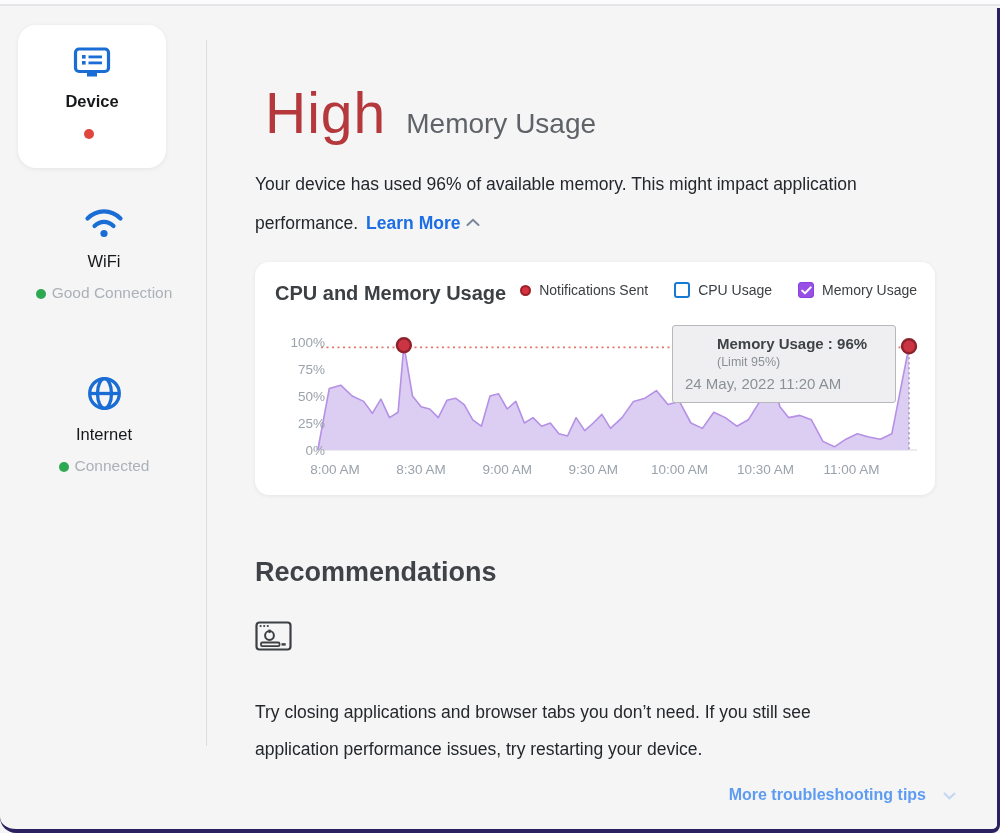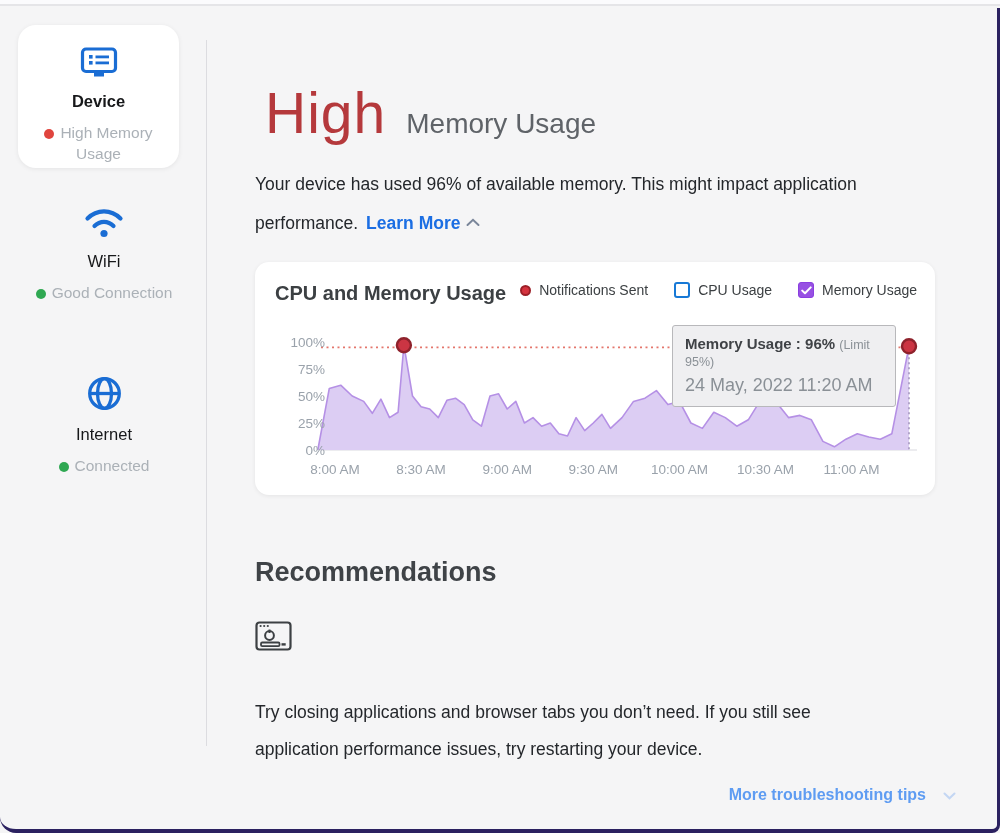--- a/index.html
+++ b/index.html
@@ -5,21 +5,21 @@
   * { margin:0; padding:0; box-sizing:border-box; }
   html,body { width:1000px; height:833px; font-family:"Liberation Sans", sans-serif; background:#f5f5f6; overflow:hidden; }
   .stage { position:relative; width:1000px; height:833px; background:#f5f5f6; }
 
   
   .top-strip { position:absolute; left:0; top:0; width:1000px; height:6px; background:#fbfbfd; border-bottom:2px solid #e5e5e8; z-index:40; }
   .app-frame { position:absolute; left:0; top:8px; right:0; bottom:0; border-right:3px solid #2b2160; border-bottom:4px solid #2b2160; border-radius:0 0 8px 16px; background:#f5f5f6; }
 
   
   .sidebar-divider { position:absolute; left:206px; top:40px; width:1px; height:706px; background:#dcdce0; }
-  .side-card { position:absolute; left:18px; top:25px; width:161px; height:143px; background:#fff; border-radius:18px; box-shadow:0 1px 5px rgba(0,0,0,.07); display:flex; flex-direction:column; align-items:center; padding-top:22px; cursor:pointer; }
+  .side-card { position:absolute; left:18px; top:25px; width:148px; height:143px; background:#fff; border-radius:18px; box-shadow:0 1px 5px rgba(0,0,0,.07); display:flex; flex-direction:column; align-items:center; padding-top:22px; cursor:pointer; }
   .side-item { position:absolute; left:18px; width:172px; display:flex; flex-direction:column; align-items:center; cursor:pointer; }
   .side-item.wifi { top:205px; }
   .side-item.internet { top:375px; }
   .side-label { margin-top:9px; font-size:16.5px; color:#17181a; }
   .side-label.bold { font-weight:bold; }
   .side-status { margin-top:11px; width:140px; text-align:center; font-size:15.5px; line-height:21px; color:#abb1b7; }
   .dot { display:inline-block; width:10px; height:10px; border-radius:50%; margin-right:6px; vertical-align:-1px; }
   .dot.red { background:#e0453e; }
   .dot.green { background:#2fa852; }
 
@@ -36,23 +36,23 @@
   .chart-title { position:absolute; left:20px; top:20px; font-size:20px; font-weight:bold; color:#3c4043; }
   .legend { position:absolute; right:18px; top:20px; display:flex; align-items:center; gap:26px; }
   .legend-item { display:flex; align-items:center; gap:8px; font-size:14px; color:#3c4043; cursor:pointer; }
   .legend-dot { width:11px; height:11px; border-radius:50%; background:#d5333f; border:2px solid #9c1f28; }
   .cbx { width:16px; height:16px; border-radius:3px; }
   .cbx.unchecked { background:#fff; border:2px solid #1779d6; }
   .cbx.checked { background:#9750e3; border:1px solid #8a3fe0; display:flex; align-items:center; justify-content:center; }
   #chart-svg { position:absolute; left:12px; top:50px; }
 
   .chart-tooltip { position:absolute; left:417px; top:63px; width:224px; background:#efeff1; border:1px solid #b8b8bb; border-radius:3px; padding:9px 12px 10px; z-index:5; }
-  .tt-line1 { font-size:15px; color:#3f4246; font-weight:bold; }
+  .tt-line1 { font-size:15px; color:#3f4246; font-weight:bold;margin-left:32px; }
   .tt-note { font-size:12.5px; color:#8a9096; font-weight:normal; }
-  .tt-line2 { margin-top:6px; font-size:18px; color:#8a9096; }
+  .tt-line2 { margin-top:6px; font-size:15px; color:#8a9096; }
 
   
   .rec-heading { position:absolute; left:255px; top:557px; font-size:27px; color:#3f4347; }
   .rec-row { position:absolute; left:255px; top:612px; display:flex; gap:38px;flex-direction:column; }
   .rec-icon { flex:0 0 38px; padding-top:6px; }
   .rec-text { width:580px; font-size:17.5px; line-height:37px; color:#24272b; }
 
   
   .footer-link { position:absolute; right:44px; top:786px; display:flex; align-items:center; gap:17px; color:#5e9cf2; font-size:16px; font-weight:bold; cursor:pointer; }
 </style>
@@ -70,21 +70,21 @@
         <svg width="38" height="32" viewBox="0 0 38 32">
           <rect x="2.5" y="2" width="33" height="22.5" rx="3.5" fill="none" stroke="#1a6dd4" stroke-width="3.2"></rect>
           <rect x="9" y="8" width="3.6" height="3.6" fill="#1a6dd4"></rect>
           <rect x="15.5" y="8.5" width="13.5" height="2.8" fill="#1a6dd4"></rect>
           <rect x="9" y="14" width="3.6" height="3.6" fill="#1a6dd4"></rect>
           <rect x="15.5" y="14.5" width="13.5" height="2.8" fill="#1a6dd4"></rect>
           <rect x="14" y="24.5" width="10" height="5" fill="#1a6dd4"></rect>
         </svg>
       </span>
       <div class="side-label bold">Device</div>
-      <div class="side-status"><i class="dot red"></i><span>High Memory Usage</span></div>
+      <div class="side-status"><i class="dot red"></i></div>
     </div>
 
     <div class="side-item wifi">
       <span>
         <svg width="42" height="34" viewBox="0 0 42 34">
           <path d="M4.5 13.5 C14 4, 28 4, 37.5 13.5" fill="none" stroke="#1a6dd4" stroke-width="4.2" stroke-linecap="round"></path>
           <path d="M11.5 21 C17 15.5, 25 15.5, 30.5 21" fill="none" stroke="#1a6dd4" stroke-width="4.2" stroke-linecap="round"></path>
           <circle cx="21" cy="28.5" r="3.6" fill="#1a6dd4"></circle>
         </svg>
       </span>

